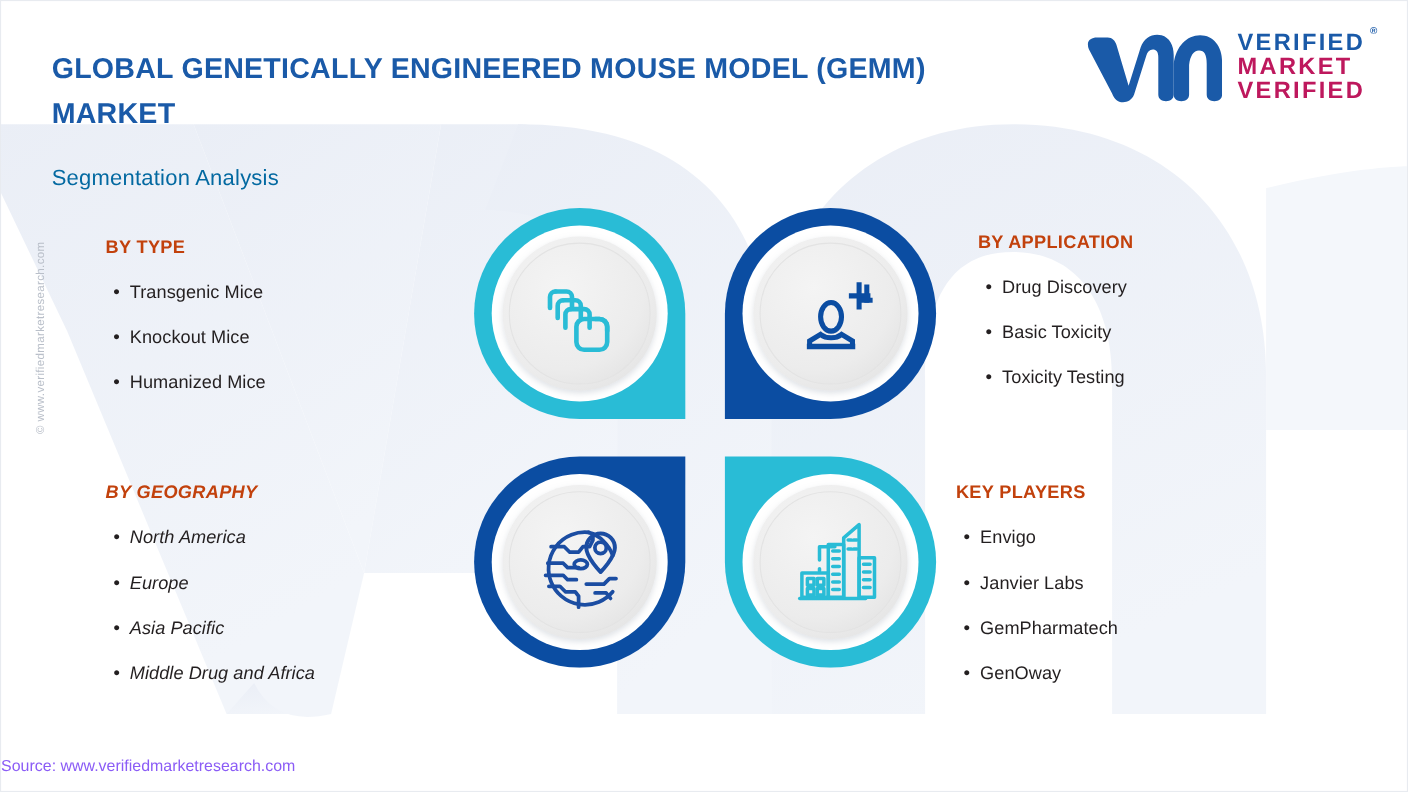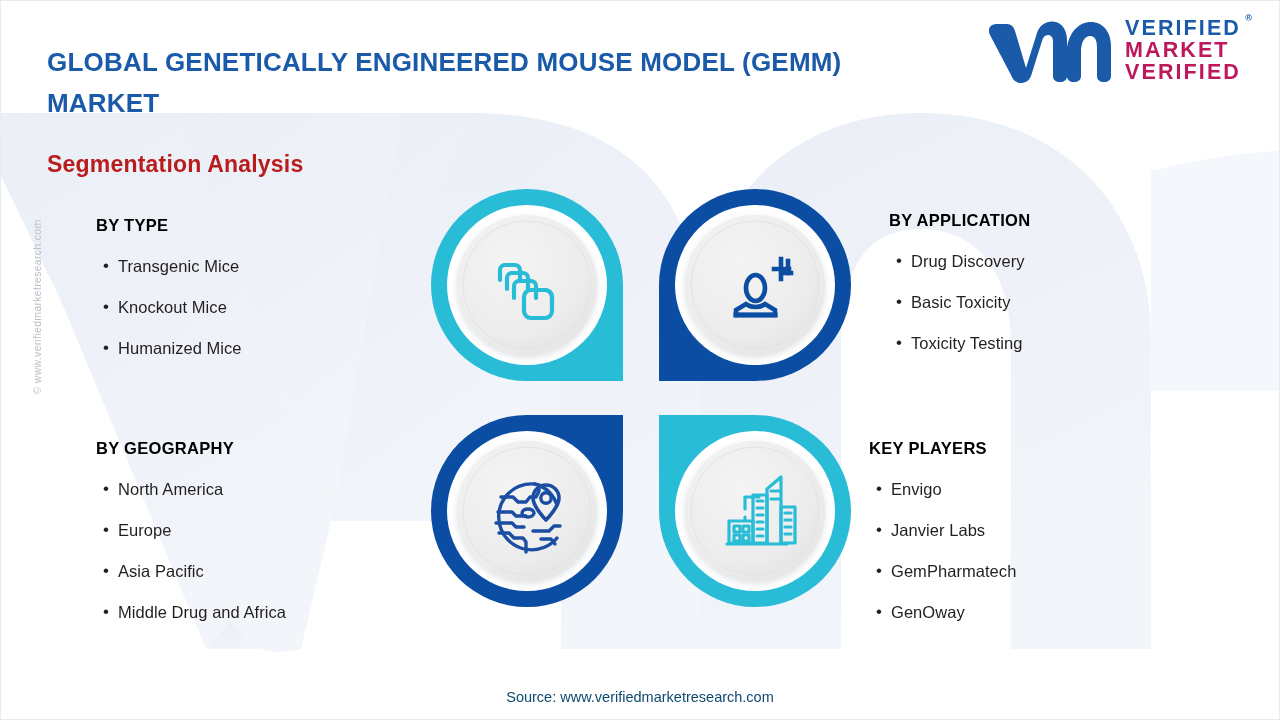--- a/index.html
+++ b/index.html
@@ -45,30 +45,30 @@
     font-size:26px;
     font-weight:bold;
     line-height:41px;
     color:#1a5aa8;
     letter-spacing:.2px;
     z-index:5;
   }
   #subtitle {
     position:absolute;
     left:46px; top:150px;
-    font-size:23px;
-    font-weight:bold;
-    color:#b91c1c;
+    font-size:20px;
+    font-weight:normal;
+    color:#0369a1;
     letter-spacing:.2px;
     z-index:5;
   }
   
   #logo {
     position:absolute;
-    right:38px; top:17px;
+    right:38px; top:27px;
     display:flex;
     align-items:center;
     gap:14px;
     z-index:5;
   }
   #logo-mark { display:block; }
   #logo-words {
     display:flex; flex-direction:column;
     line-height:1.02;
     font-weight:bold;
@@ -82,21 +82,21 @@
   }
   .logo-line2, .logo-line3 { color:#be185d; }
   
   .seg {
     position:absolute;
     z-index:5;
   }
   .seg-title {
     font-size:16.5px;
     font-weight:bold;
-    color:#000000;
+    color:#c2410c;
     letter-spacing:.3px;
     margin-bottom:9px;
   }
   .seg-list { list-style:none; }
   .seg-list li {
     display:flex;
     align-items:flex-start;
     font-size:16.5px;
     color:#231f20;
     line-height:20px;
@@ -106,38 +106,38 @@
   .seg-list li .bul {
     width:22px;
     flex:0 0 22px;
     color:#231f20;
     font-size:17px;
     line-height:19px;
     text-align:left;
     padding-left:7px;
   }
   #seg-type      { left:95px;  top:215px; }
-  #seg-geography { left:95px;  top:438px; }
+  #seg-geography { left:95px;  top:438px;font-style:italic; }
   #seg-application { left:888px; top:210px; }
   #seg-players     { left:868px; top:438px; }
 
   
   #quad {
     position:absolute;
     left:428px; top:186px;
     width:424px; height:420px;
     z-index:4;
   }
   
   #source {
     position:absolute;
     left:0; right:0; top:688px;
-    text-align:center;
+    text-align:left;
     font-size:14.5px;
-    color:#0c4a6e;
+    color:#8b5cf6;
     z-index:5;
   }
 </style>
 </head>
 <body>
 
 <div id="stage">
 
   <svg id="bg-watermark" viewBox="0 0 1280 720" xmlns="http://www.w3.org/2000/svg" aria-hidden="true">
     <defs>

